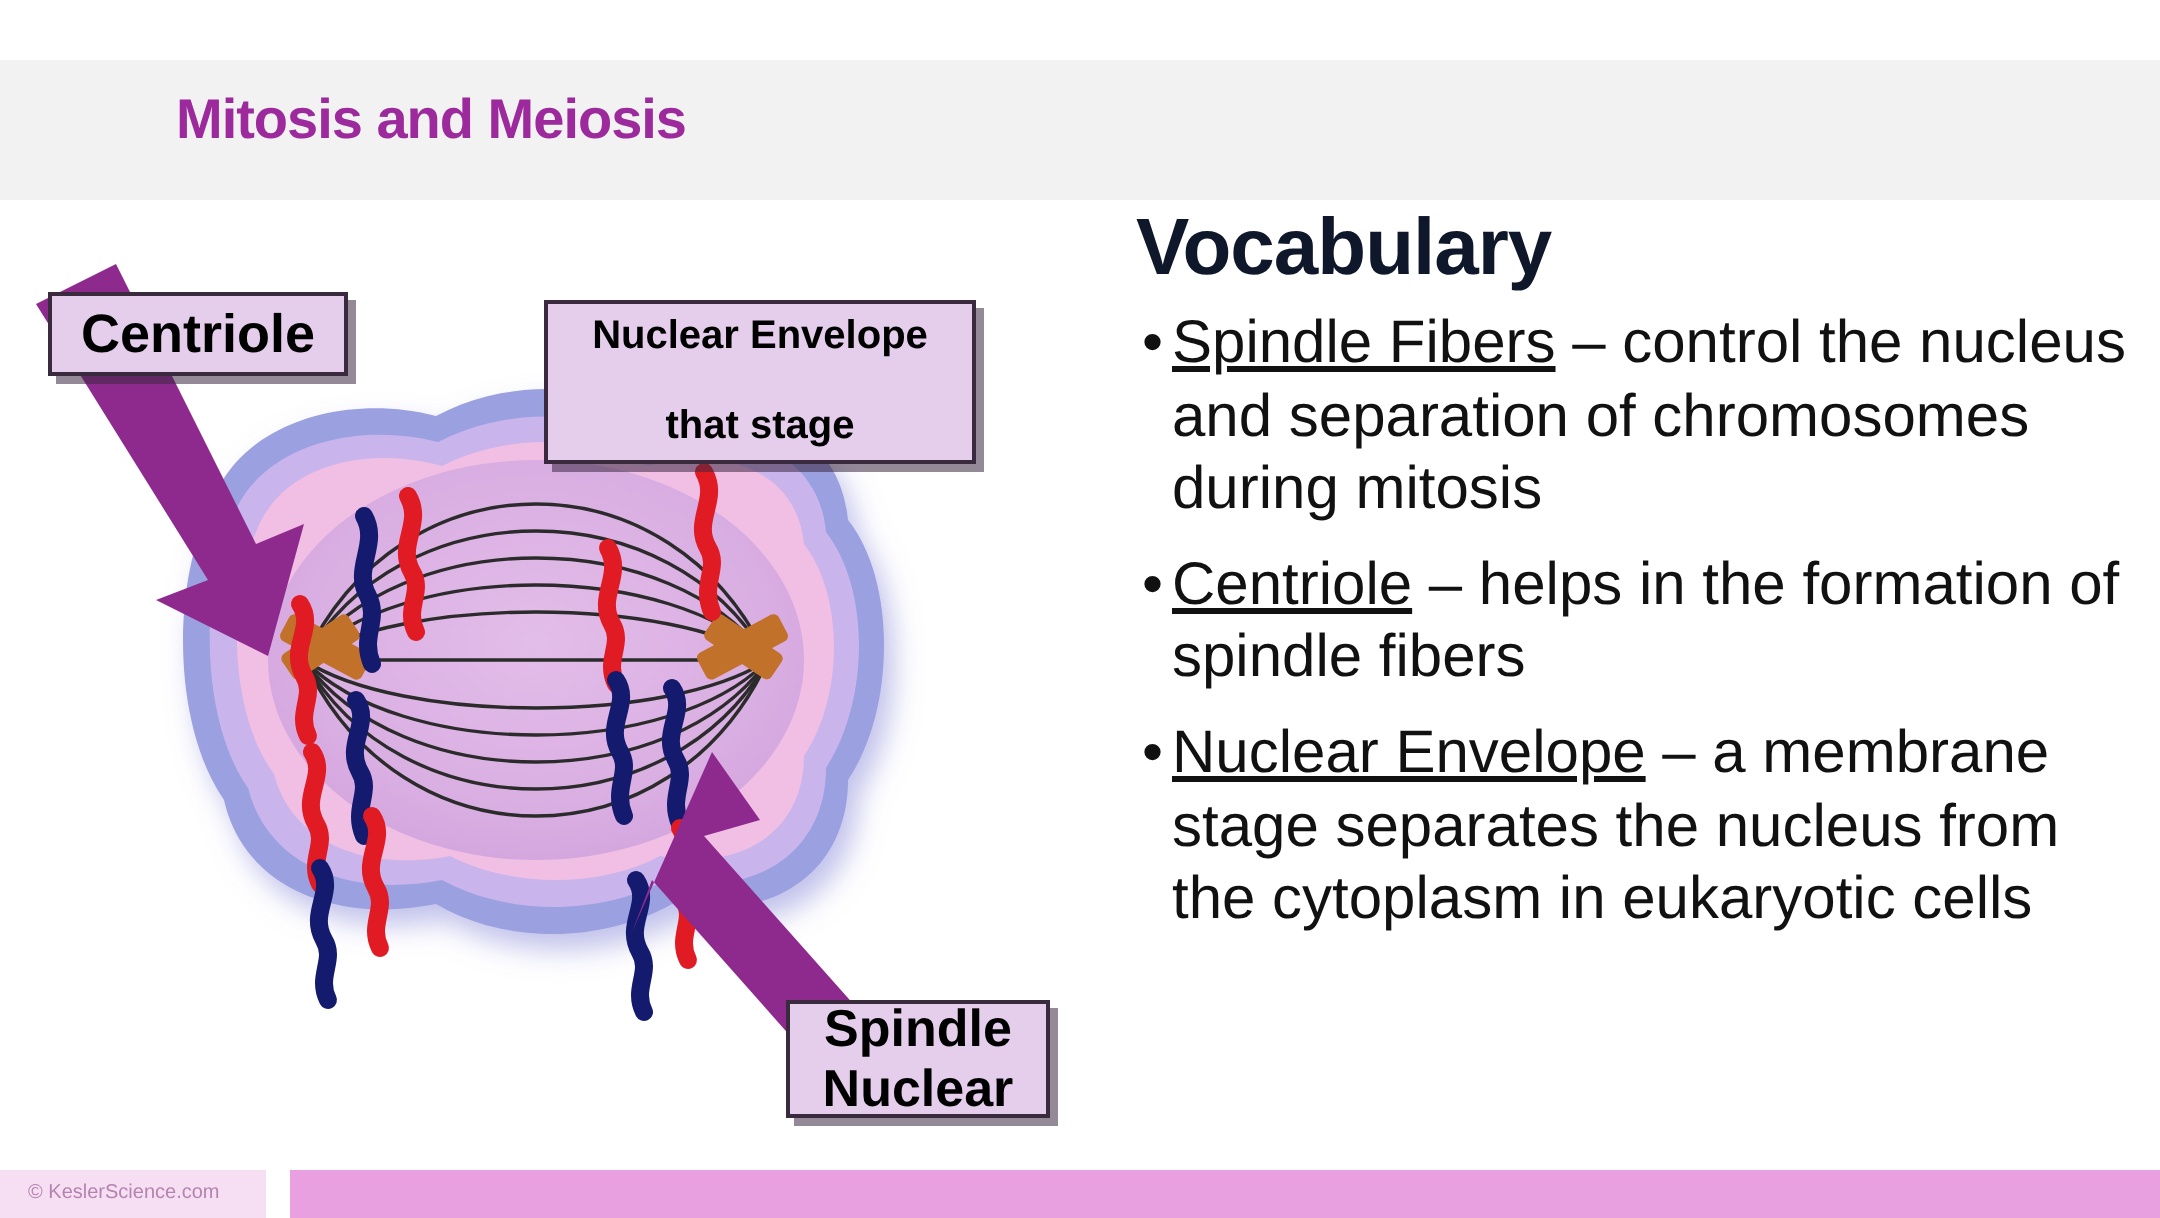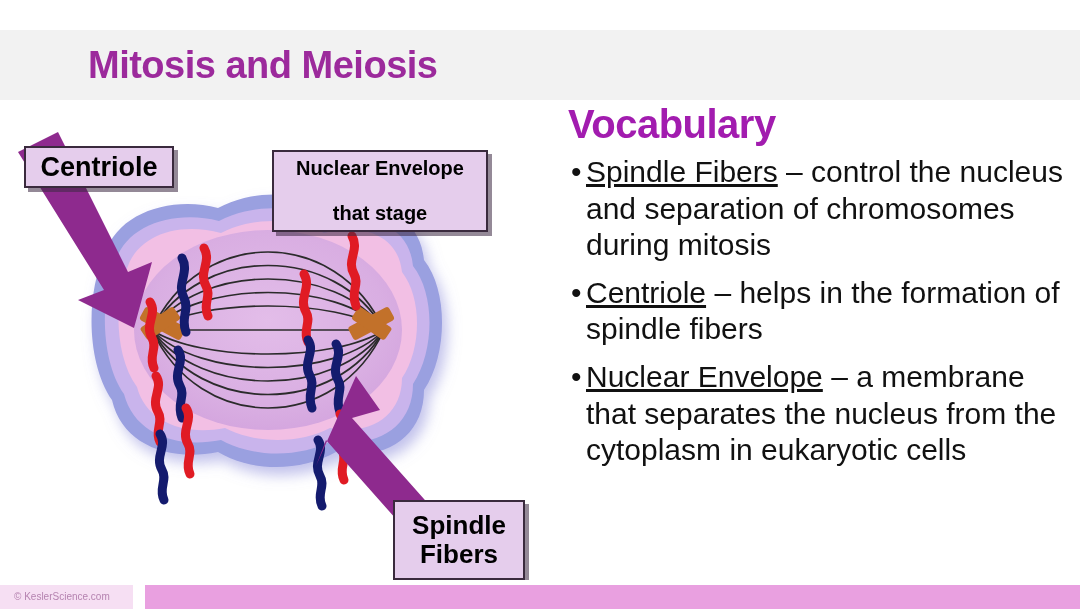--- a/index.html
+++ b/index.html
@@ -22,39 +22,39 @@
     left: 0;
     top: 30px;
     width: 1080px;
     height: 70px;
     background: #f2f2f2;
   }
   #slide-title {
     position: absolute;
     left: 88px;
     top: 44px;
-    font-size: 38px;
+    font-size: 28px;
     font-weight: bold;
     color: #9c2a9c;
     letter-spacing: -0.5px;
     white-space: nowrap;
   }
 
   
   #vocab-panel {
     position: absolute;
     left: 568px;
     top: 104px;
     width: 500px;
     height: 470px;
   }
   #vocab-heading {
     font-size: 40px;
     font-weight: bold;
-    color: #a21caf;
+    color: #0f172a;
     letter-spacing: -0.5px;
     line-height: 1.0;
     margin: 0 0 10px 0;
   }
   .vocab-item {
     position: relative;
     font-size: 30px;
     color: #111111;
     line-height: 1.22;
     margin-bottom: 11px;
@@ -113,21 +113,21 @@
     top: 150px;
     width: 216px;
     height: 82px;
     font-size: 20px;
     padding: 2px 6px;
   }
   #callout-spindle-fibers {
     left: 393px;
     top: 500px;
     width: 132px;
-    height: 80px;
+    height: 59px;
     font-size: 26px;
   }
 
   
   #footer-bar {
     position: absolute;
     left: 0;
     bottom: 0;
     width: 1080px;
     height: 29px;
@@ -274,37 +274,37 @@
     <span>
       <span>Nuclear Envelope</span><br>
       <br>
       <span>that stage</span>
     </span>
   </div>
 
   <div class="callout" id="callout-spindle-fibers">
     <span>
       <span>Spindle</span><br>
-      <span>Fibers</span>
+      <span>Nuclear</span>
     </span>
   </div>
 
   <div id="vocab-panel">
     <div id="vocab-heading">Vocabulary</div>
 
     <div class="vocab-item">
       <span class="bullet">•</span><span class="vocab-term">Spindle Fibers</span><span> – control the nucleus and separation of chromosomes during mitosis</span>
     </div>
 
     <div class="vocab-item">
       <span class="bullet">•</span><span class="vocab-term">Centriole</span><span> – helps in the formation of spindle fibers</span>
     </div>
 
     <div class="vocab-item">
-      <span class="bullet">•</span><span class="vocab-term">Nuclear Envelope</span><span> – a membrane that separates the nucleus from the cytoplasm in eukaryotic cells</span>
+      <span class="bullet">•</span><span class="vocab-term">Nuclear Envelope</span><span> – a membrane stage separates the nucleus from the cytoplasm in eukaryotic cells</span>
     </div>
   </div>
 
   <div id="footer-bar">
     <div id="footer-watermark"></div>
     <div id="footer-credit">© KeslerScience.com</div>
     <div id="footer-accent"></div>
   </div>
 
 </div>

